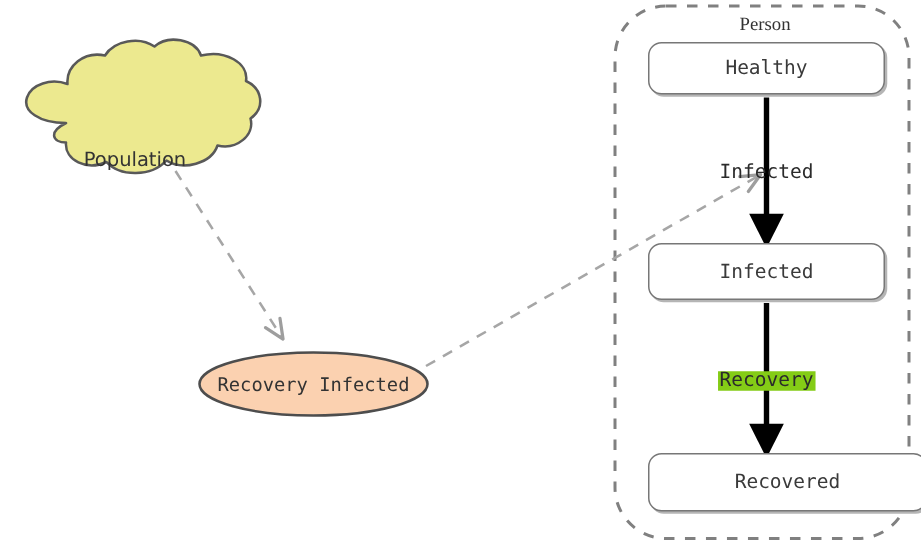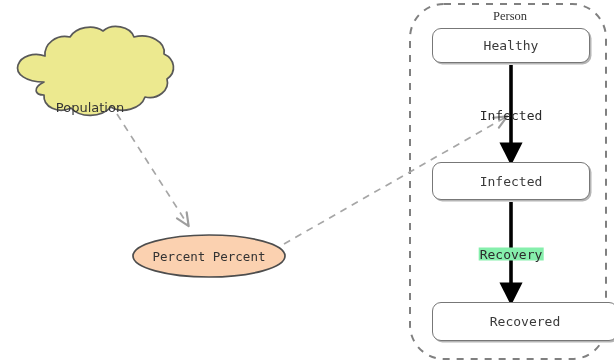--- a/index.html
+++ b/index.html
@@ -115,33 +115,33 @@
 
     <path d="M 284 244 L 506 117" fill="none" stroke="#a6a6a6" stroke-width="1.7" stroke-dasharray="7 6" marker-end="url(#thinArrow)"></path>
 
     <line x1="511" y1="65" x2="511" y2="154" stroke="#000000" stroke-width="3.6" marker-end="url(#thickArrow)"></line>
 
     <line x1="511" y1="202" x2="511" y2="294" stroke="#000000" stroke-width="3.6" marker-end="url(#thickArrow)"></line>
   </svg>
 
   <div class="lbl lbl-center cloud-label" style="left:90px; top:93px;">Population</div>
 
-  <div class="lbl lbl-center ellipse-label" style="left:209px; top:257px;">Percent Percent</div>
+  <div class="lbl lbl-center ellipse-label" style="left:209px; top:257px;">Recovery Infected</div>
 
   <div class="lbl lbl-center container-label" style="left:510px; top:16px;">Person</div>
 
   <div class="stock-box" style="left:432px; top:28px; width:158px; height:35px;">
     <span class="stock-label">Healthy</span>
   </div>
 
   <div class="stock-box" style="left:432px; top:162px; width:158px; height:38px;">
     <span class="stock-label">Infected</span>
   </div>
 
   <div class="stock-box" style="left:432px; top:302px; width:186px; height:39px;">
     <span class="stock-label">Recovered</span>
   </div>
 
   <div class="lbl lbl-center flow-label" style="left:511px; top:115px;">Infected</div>
 
-  <div class="lbl lbl-center flow-label" style="left:511px; top:254px; background:#86efac; padding:0 1px;">Recovery</div>
+  <div class="lbl lbl-center flow-label" style="left:511px; top:254px; background:#84cc16; padding:0 1px;">Recovery</div>
 
 </div>
 
 </body></html>

